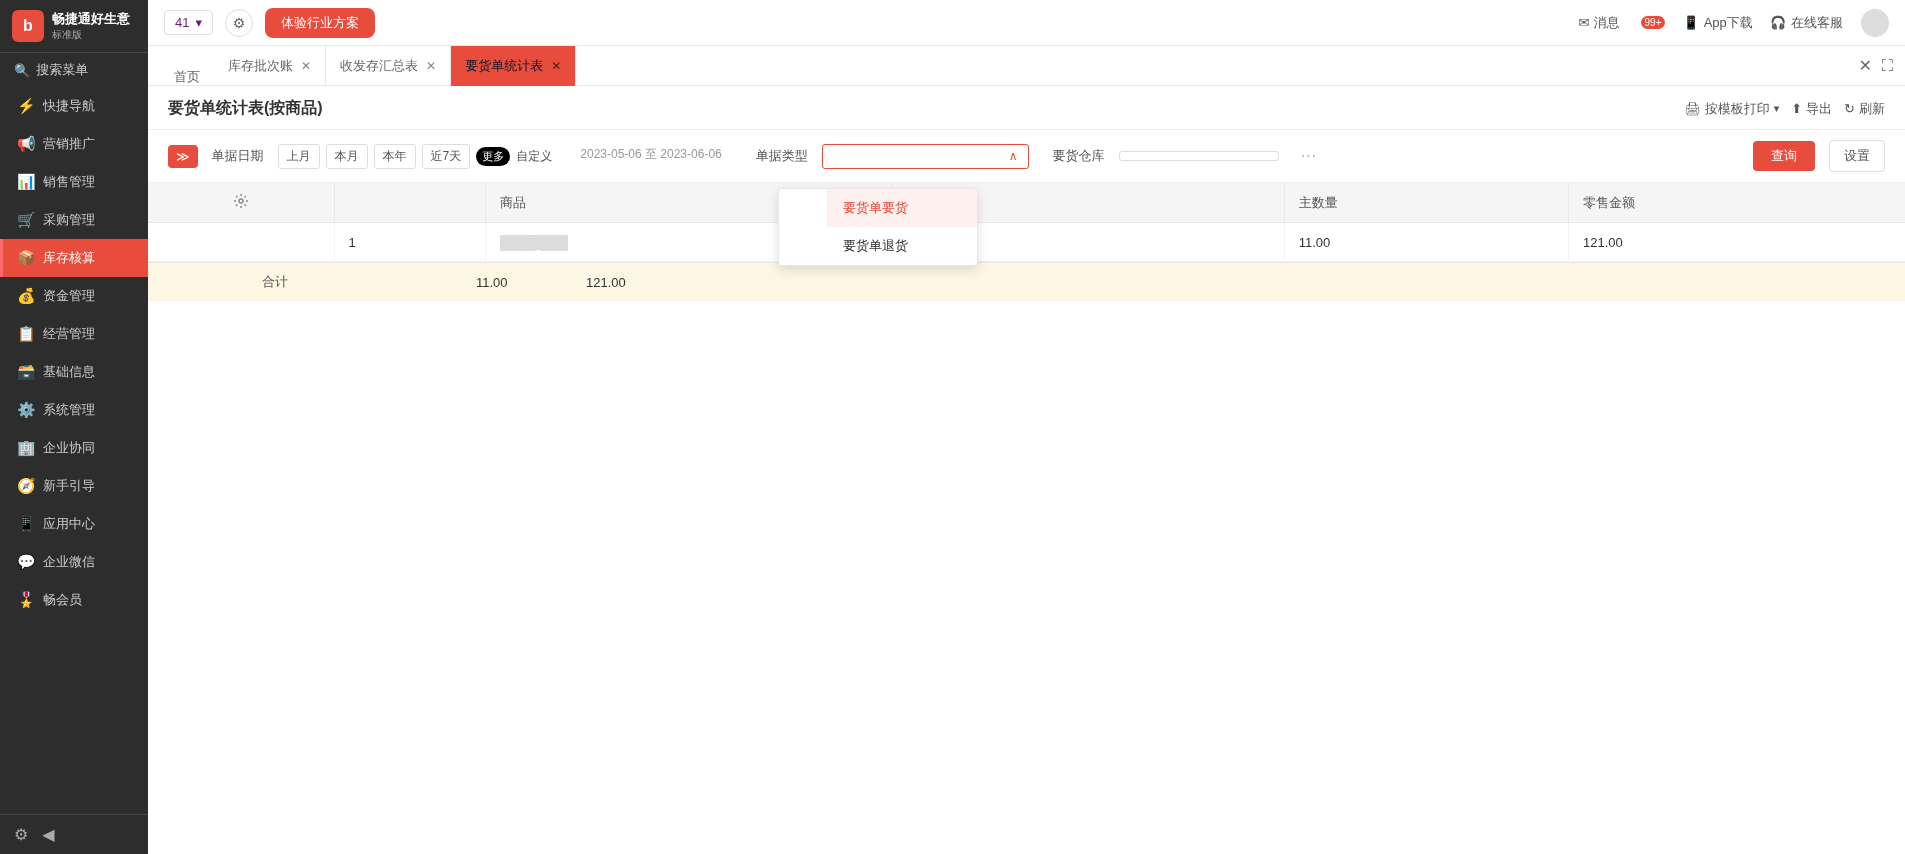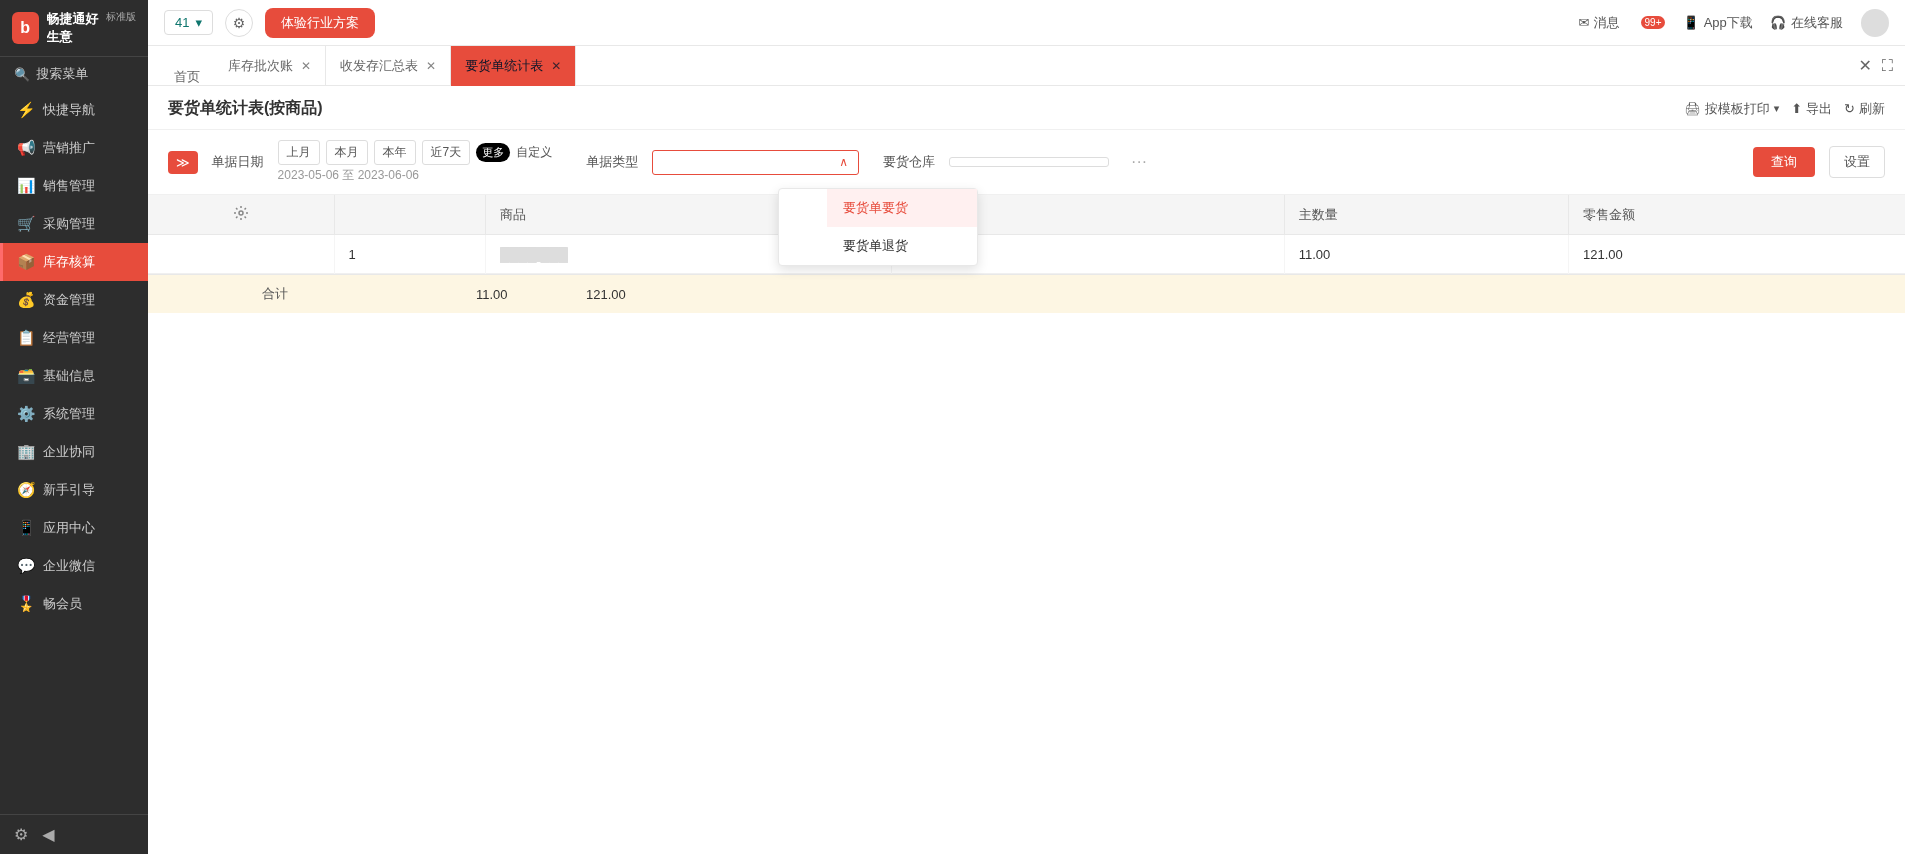--- a/index.html
+++ b/index.html
@@ -22,21 +22,21 @@
       border-bottom: 1px solid #444;
       gap: 8px;
     }
     .logo-icon {
       width: 32px; height: 32px;
       background: #e74c3c;
       border-radius: 6px;
       display: flex; align-items: center; justify-content: center;
       color: white; font-weight: bold; font-size: 16px;
     }
-    .logo-text { display: flex; flex-direction: row; }
+    .logo-text { display: flex; flex-direction: column; }
     .logo-text .main { color: #fff; font-size: 13px; font-weight: bold; }
     .logo-text .sub { color: #aaa; font-size: 10px; }
     .sidebar-search {
       display: flex; align-items: center; gap: 6px;
       padding: 8px 14px; color: #ccc; cursor: pointer; font-size: 13px;
     }
     .sidebar-item {
       display: flex; align-items: center; gap: 8px;
       padding: 10px 14px; color: #ccc; cursor: pointer; font-size: 13px;
       border-left: 3px solid transparent;
@@ -71,21 +71,21 @@
       padding: 0 16px;
       border-bottom: 1px solid #e8e8e8;
       flex-shrink: 0;
     }
     .top-header-left {
       display: flex; align-items: center; gap: 12px;
     }
     .dropdown-select {
       display: flex; align-items: center; gap: 6px;
       border: 1px solid #ddd; border-radius: 4px;
-      padding: 4px 10px; font-size: 13px; color: #0f766e; cursor: pointer;
+      padding: 4px 10px; font-size: 13px; color: #701a75; cursor: pointer;
       background: #fff;
     }
     .gear-btn {
       width: 28px; height: 28px; border-radius: 50%; border: 1px solid #ddd;
       display: flex; align-items: center; justify-content: center; cursor: pointer;
       color: #666; font-size: 14px;
     }
     .trial-btn {
       background: #e74c3c; color: #fff; border: none;
       padding: 6px 16px; border-radius: 8px; font-size: 13px; cursor: pointer;
@@ -181,21 +181,21 @@
     .date-btn {
       padding: 3px 8px; border: 1px solid #ddd; border-radius: 3px;
       font-size: 12px; color: #555; cursor: pointer; background: #fff;
     }
     .date-range-badge {
       background: #000000; color: #fff; font-size: 11px;
       padding: 2px 6px; border-radius: 10px; cursor: pointer;
     }
     .date-range-custom { font-size: 12px; color: #555; cursor: pointer; }
     .date-range-text { font-size: 12px; color: #999; margin-top: 2px; }
-    .date-group { display: flex; flex-direction: column; }
+    .date-group { display: flex; flex-direction: row; gap: 28px; }
 
     .filter-type-label { font-size: 13px; color: #555; margin-left: 20px; white-space: nowrap; }
     .filter-select {
       display: flex; align-items: center;
       border: 1px solid #e74c3c; border-radius: 3px;
       padding: 4px 10px; min-width: 200px; cursor: pointer;
       background: #fff; position: relative;
     }
     .filter-select input {
       border: none; outline: none; flex: 1; font-size: 13px; background: transparent;

